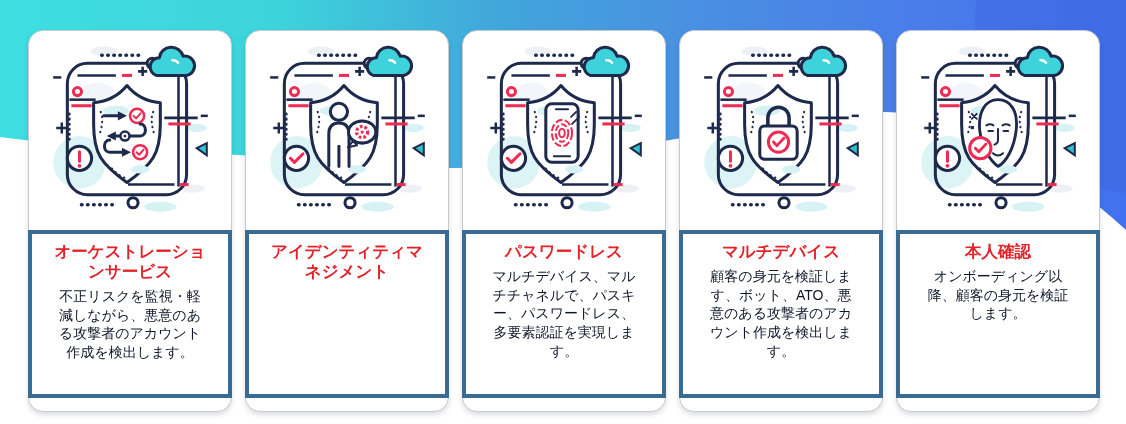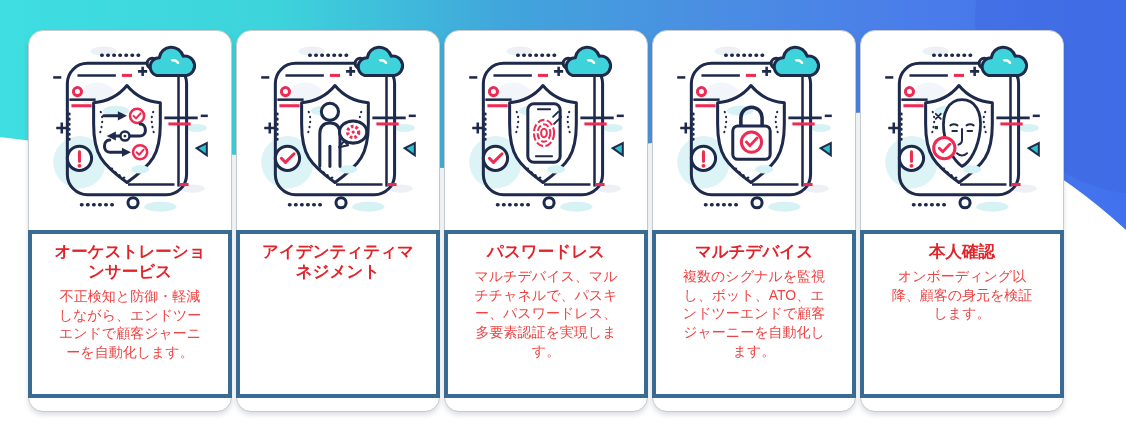--- a/index.html
+++ b/index.html
@@ -1,30 +1,30 @@
 <!DOCTYPE html>
 <html><head>
 <meta charset="utf-8">
 <style>
   html,body{margin:0;padding:0;}
   body{font-family:"Liberation Sans","DejaVu Sans",sans-serif;background:#fff;}
   .stage{position:relative;width:1126px;height:424px;overflow:hidden;background:#fff;}
   .bg-wave{position:absolute;left:0;top:0;width:1126px;height:424px;z-index:0;}
-  .cards{position:absolute;left:28px;top:30px;display:flex;gap:4px;z-index:2;}
+  .cards{position:absolute;left:28px;top:30px;display:flex;gap:13px;z-index:2;}
   .card{position:relative;width:204px;height:382px;background:#fff;border:1px solid #c6cbd2;
         border-radius:15px;box-shadow:0 3px 5px rgba(60,70,90,.18);box-sizing:border-box;}
   .illu{position:absolute;left:0;top:0;width:100%;height:200px;display:flex;
         align-items:center;justify-content:center;overflow:hidden;}
   .illu svg{width:182px;height:192px;}
   .textbox{position:absolute;left:-1px;right:-1px;top:199px;bottom:13px;background:#fff;
            border:4px solid #3a6b93;box-sizing:border-box;text-align:center;
            padding:7px 20px 4px 20px;overflow:hidden;}
   .title{margin:0 0 6px 0;font-size:16.5px;line-height:1.22;font-weight:bold;color:#e3232a;
          letter-spacing:0;}
-  .desc{margin:2px;font-size:14px;line-height:1.33;color:#ef4444;}
+  .desc{margin:2px;font-size:14px;line-height:1.33;color:#0f172a;}
 </style>
 </head>
 <body>
 
 <div class="stage">
 
   <svg class="bg-wave" viewBox="0 0 1126 424" preserveAspectRatio="none">
     <defs>
       <linearGradient id="bgGrad" x1="0" y1="0" x2="1" y2="0">
         <stop offset="0" stop-color="#3EDEE1"></stop>
@@ -97,21 +97,21 @@
       <polygon points="82,111.5 91,116 82,120.5" fill="#1E2A4C"></polygon>
       <circle cx="100" cy="116" r="7" fill="#fff" stroke="#EE2B52" stroke-width="2.5"></circle>
       <path d="M96.5,116 l2.5,2.5 l4.5,-5" stroke="#EE2B52" stroke-width="2" fill="none" stroke-linecap="round" stroke-linejoin="round"></path>
             <circle cx="40" cy="122" r="12" fill="#fff" stroke="#1E2A4C" stroke-width="3"></circle>
       <line x1="40" y1="115.5" x2="40" y2="125" stroke="#EE2B52" stroke-width="3" stroke-linecap="round"></line>
       <circle cx="40" cy="129.5" r="1.9" fill="#EE2B52"></circle>
           </svg>
       </div>
       <div class="textbox">
         <h3 class="title">オーケストレーションサービス</h3>
-        <p class="desc">不正検知と防御・軽減しながら、エンドツーエンドで顧客ジャーニーを自動化します。</p>
+        <p class="desc">不正リスクを監視・軽減しながら、悪意のある攻撃者のアカウント作成を検出します。</p>
       </div>
     </div>
 
     <div class="card">
       <div class="illu">
         <svg viewBox="0 0 180 190">
     <ellipse cx="64" cy="16" rx="13" ry="4.5" fill="#EDF1F6"></ellipse>
     <ellipse cx="128" cy="36" rx="13" ry="5" fill="#D6F2F4"></ellipse>
     <ellipse cx="156" cy="92" rx="10" ry="4" fill="#D6F2F4"></ellipse>
     <ellipse cx="120" cy="170" rx="16" ry="5" fill="#D6F2F4"></ellipse>
@@ -262,21 +262,21 @@
       <rect x="69" y="90" width="37" height="33" rx="5" fill="#fff" stroke="#1E2A4C" stroke-width="3"></rect>
       <circle cx="87.5" cy="106" r="10" fill="#fff" stroke="#EE2B52" stroke-width="3"></circle>
       <path d="M82.5,106 l3.5,3.5 l7,-7.5" stroke="#EE2B52" stroke-width="2.8" fill="none" stroke-linecap="round" stroke-linejoin="round"></path>
             <circle cx="40" cy="122" r="12" fill="#fff" stroke="#1E2A4C" stroke-width="3"></circle>
       <line x1="40" y1="115.5" x2="40" y2="125" stroke="#EE2B52" stroke-width="3" stroke-linecap="round"></line>
       <circle cx="40" cy="129.5" r="1.9" fill="#EE2B52"></circle>
           </svg>
       </div>
       <div class="textbox">
         <h3 class="title">マルチデバイス</h3>
-        <p class="desc">複数のシグナルを監視し、ボット、ATO、エンドツーエンドで顧客ジャーニーを自動化します。</p>
+        <p class="desc">顧客の身元を検証します、ボット、ATO、悪意のある攻撃者のアカウント作成を検出します。</p>
       </div>
     </div>
 
     <div class="card">
       <div class="illu">
         <svg viewBox="0 0 180 190">
     <ellipse cx="64" cy="16" rx="13" ry="4.5" fill="#EDF1F6"></ellipse>
     <ellipse cx="128" cy="36" rx="13" ry="5" fill="#D6F2F4"></ellipse>
     <ellipse cx="156" cy="92" rx="10" ry="4" fill="#D6F2F4"></ellipse>
     <ellipse cx="120" cy="170" rx="16" ry="5" fill="#D6F2F4"></ellipse>

